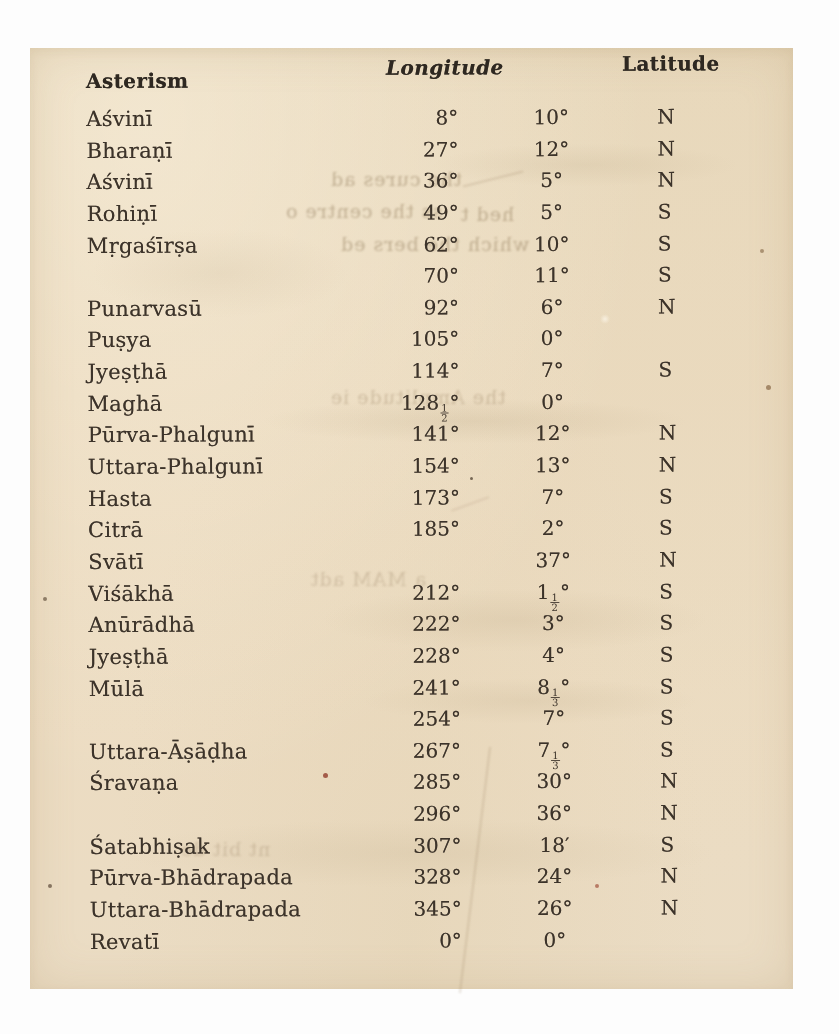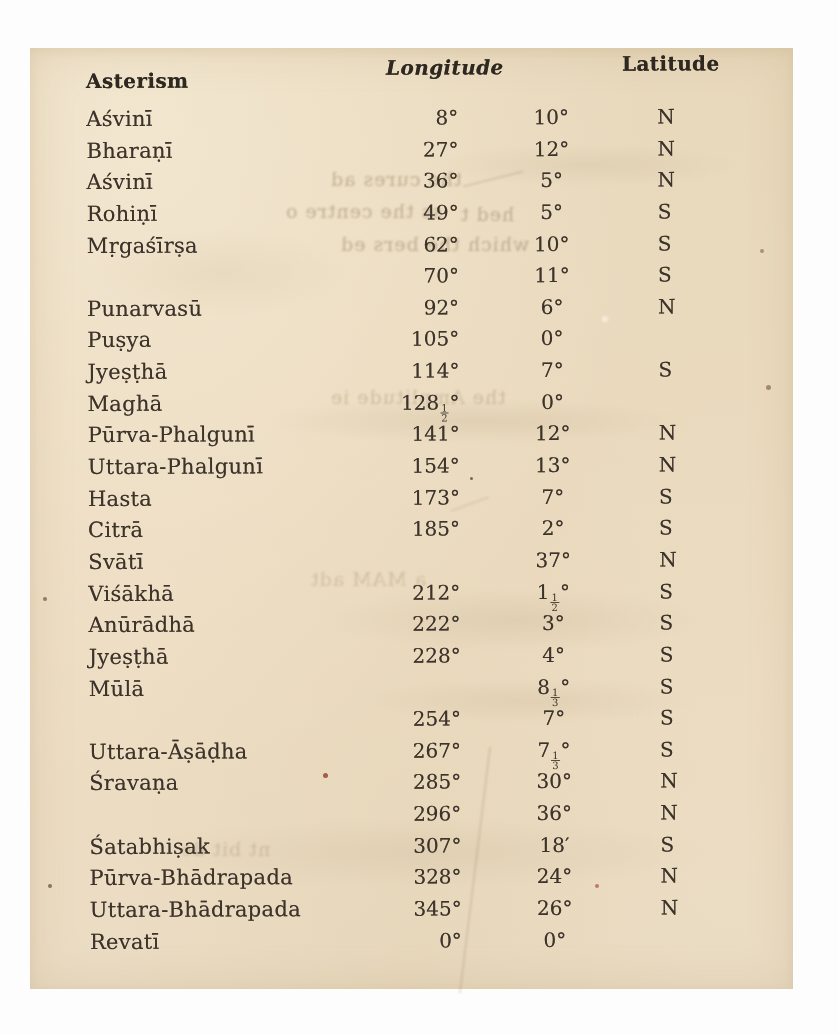--- a/index.html
+++ b/index.html
@@ -270,20 +270,21 @@
     <span class="c-pad"></span>
     <span class="c-name">Jyeṣṭhā</span>
     <span class="c-lon">228<span class="unit">°</span></span>
     <span class="c-lat">4<span class="unit">°</span></span>
     <span class="c-dir">S</span>
   </div>
 
   <div class="row">
     <span class="c-pad"></span>
     <span class="c-name">Mūlā</span>
+    <span class="c-lon">241<span class="unit">°</span></span>
     <span class="c-lat">8<span class="frac">
               <span class="fn">1</span>
               <span class="fd">3</span>
             </span><span class="unit">°</span></span>
     <span class="c-dir">S</span>
   </div>
 
   <div class="row">
     <span class="c-pad"></span>
     <span class="c-lon">254<span class="unit">°</span></span>

